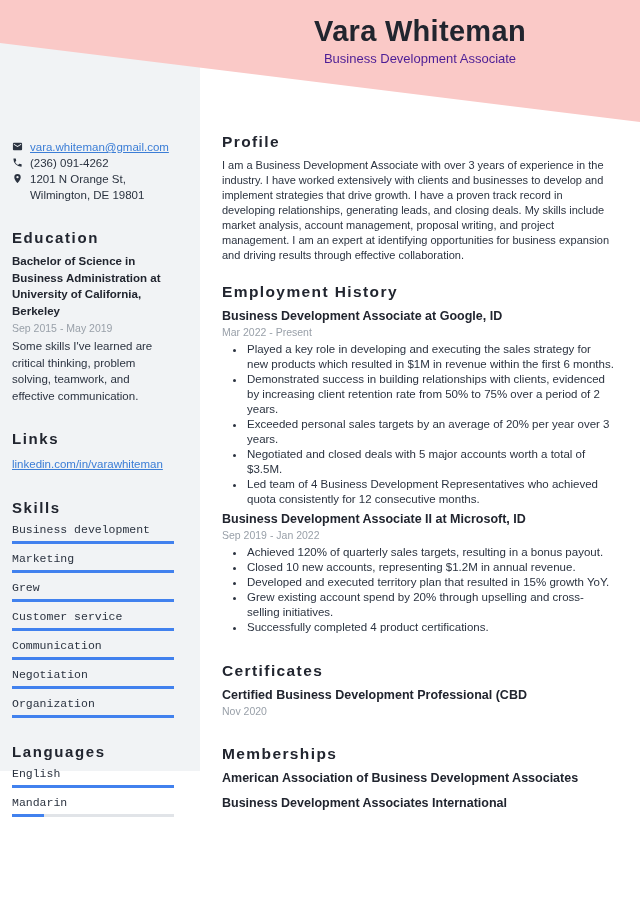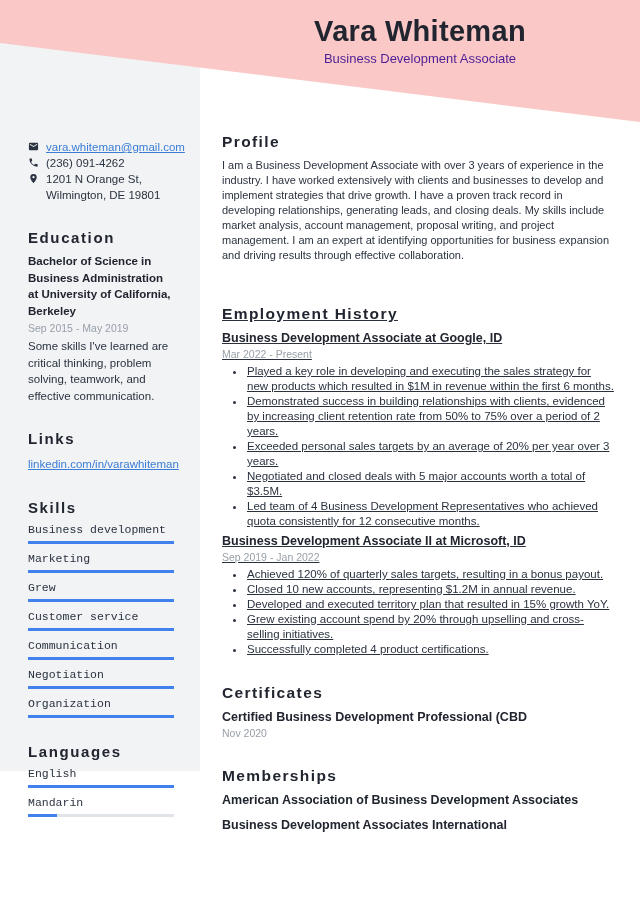--- a/index.html
+++ b/index.html
@@ -10,21 +10,21 @@
     background: #ffffff;
     color: #2b313c;
   }
   .page { position: relative; width: 640px; height: 905px; overflow: hidden; background: #fff; }
 
   
   .sidebar {
     position: absolute; left: 0; top: 0;
     width: 200px; height: 771px;
     background: #f1f3f5;
-    padding: 139px 26px 20px 28px;
+    padding: 139px 26px 20px 12px;
     z-index: 1;
   }
   .contact-row { display: flex; align-items: flex-start; gap: 7px; margin-bottom: 0; }
   .contact-row .icon { flex: 0 0 11px; margin-top: 2px; }
   .contact-row .icon svg { width: 11px; height: 11px; fill: #2b3340; display: block; }
   .contact-text { font-size: 11.5px; line-height: 16px; color: #2b3340; }
   a.blue-link { color: #3b7dd6; text-decoration: underline; font-size: 11.5px; line-height: 16px; }
 
   .side-heading {
     font-size: 15px; font-weight: bold; letter-spacing: 1.6px;
@@ -63,21 +63,21 @@
     position: absolute; left: 200px; top: 0;
     width: 440px; height: 725px;
     padding: 133px 26px 20px 22px;
     z-index: 1;
   }
   .main-heading {
     font-size: 15.5px; font-weight: bold; letter-spacing: 1.4px;
     color: #21252f; margin: 0 0 7px 0;
   }
   .body-text { font-size: 11px; line-height: 15px; color: #2b3340; }
-  .sec-employment { margin-top: 42px; text-decoration: underline; }
+  .sec-employment { margin-top: 20px; }
   .job { margin-top: 0; }
   .job + .job { margin-top: 4px; }
   .job-title { font-size: 12.5px; font-weight: bold; color: #21252f; line-height: 16px; }
   .job-date { font-size: 10.5px; color: #99a0a9; margin: 2px 0 4px 0; }
   ul.bullets { margin: 0; padding: 0 0 0 24px; }
   ul.bullets li { font-size: 11.5px; line-height: 15px; color: #2b3340; padding-left: 1px; }
   .sec-certificates { margin-top: 27px; }
   .sec-memberships { margin-top: 28px; }
   .membership-item { margin-top: 9px; }
   .membership-item:first-of-type { margin-top: 0; }

